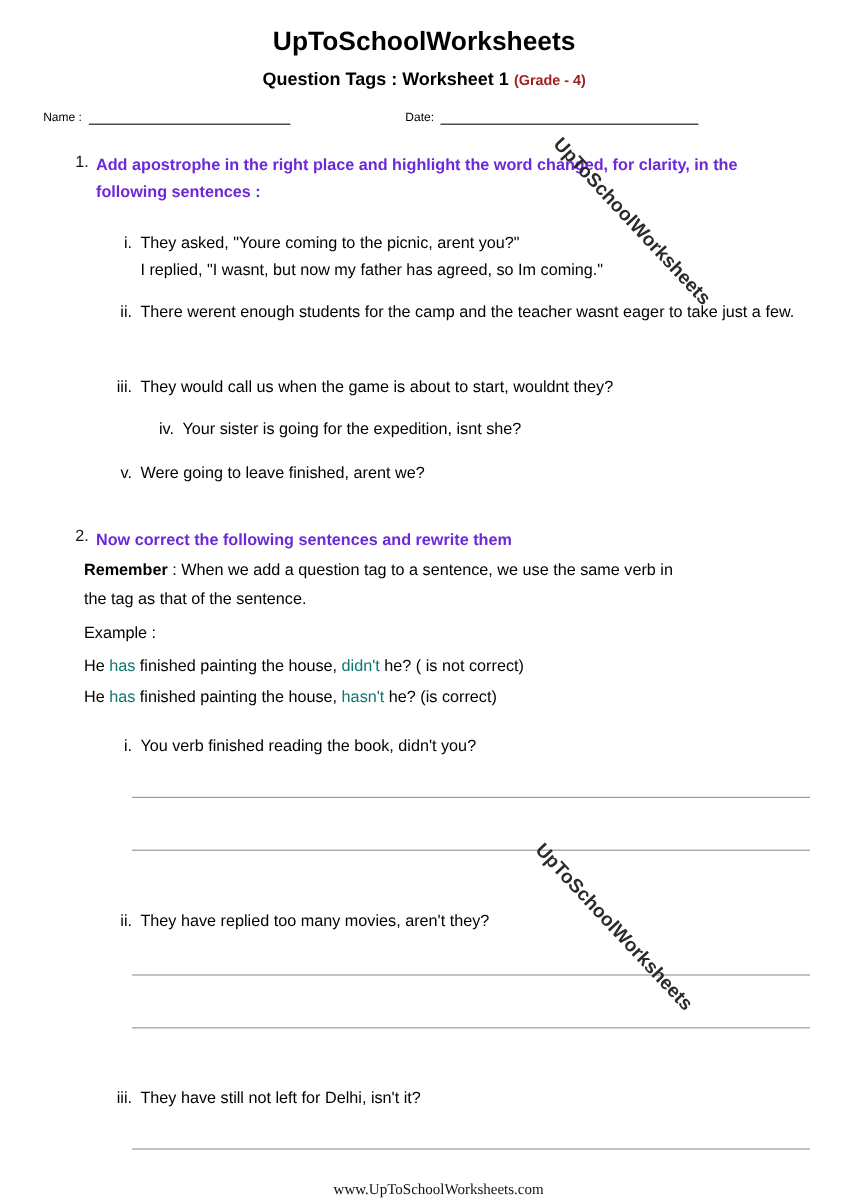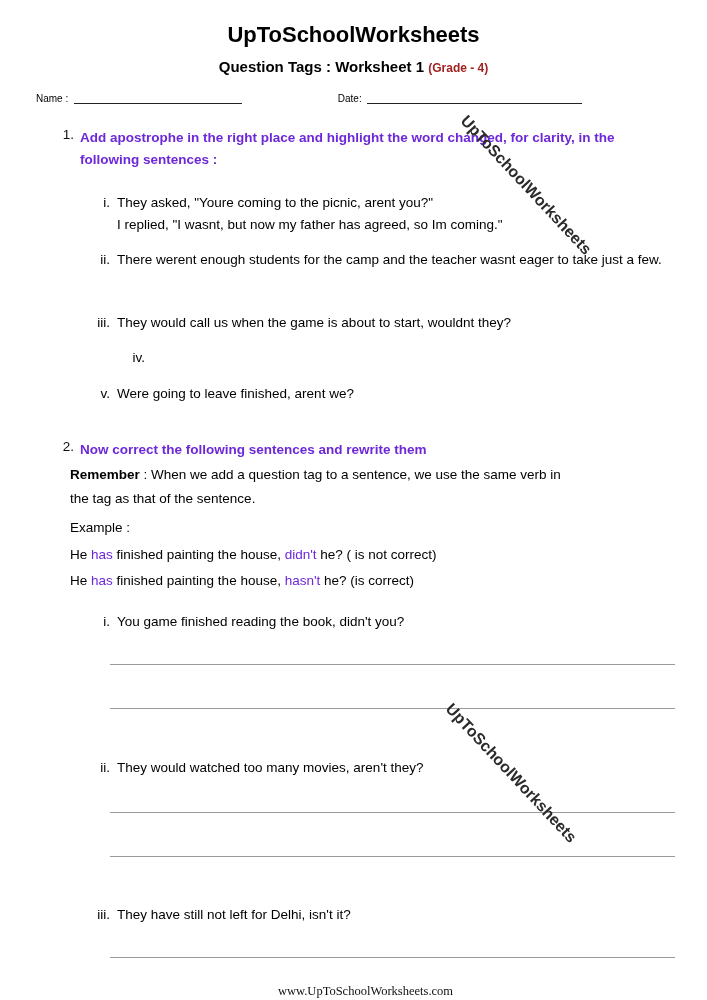--- a/index.html
+++ b/index.html
@@ -107,21 +107,21 @@
     text-align: right;
     padding-right: 7px;
   }
   .sub-text { max-width: 560px; }
 
   .plain-line {
     font-size: 13.5px;
     line-height: 1.75;
   }
   .bold { font-weight: bold; }
-  .pink { color: #6d28d9; }
+  .pink { color: #0f766e; }
 
   .answer-line {
     position: absolute;
     left: 110px;
     width: 565px;
     border-bottom: 1.1px solid #9a9a9a;
     height: 0;
   }
   .footer-url {
     position: absolute;
@@ -197,20 +197,21 @@
   <div class="q-block" style="top:312px;">
     <div class="sub-item" style="padding-left:84px;">
       <span class="sub-num">iii.</span>
       <span class="sub-text">They would call us when the game is about to start, wouldnt they?</span>
     </div>
   </div>
 
   <div class="q-block" style="top:347px;margin-left:35px;">
     <div class="sub-item" style="padding-left:84px;">
       <span class="sub-num">iv.</span>
+      <span class="sub-text">Your sister is going for the expedition, isnt she?</span>
     </div>
   </div>
 
   <div class="q-block" style="top:383px;">
     <div class="sub-item" style="padding-left:84px;">
       <span class="sub-num">v.</span>
       <span class="sub-text">Were going to leave finished, arent we?</span>
     </div>
   </div>
 
@@ -240,30 +241,30 @@
 
   <div class="q-block" style="top:569px; padding-left:70px;">
     <div class="plain-line">
       <span>He </span><span class="pink">has</span><span> finished painting the house, </span><span class="pink">hasn't</span><span> he? (is correct)</span>
     </div>
   </div>
 
   <div class="q-block" style="top:611px;">
     <div class="sub-item" style="padding-left:84px;">
       <span class="sub-num">i.</span>
-      <span class="sub-text">You game finished reading the book, didn't you?</span>
+      <span class="sub-text">You verb finished reading the book, didn't you?</span>
     </div>
   </div>
   <div class="answer-line" style="top:664px;"></div>
   <div class="answer-line" style="top:708px;"></div>
 
   <div class="q-block" style="top:757px;">
     <div class="sub-item" style="padding-left:84px;">
       <span class="sub-num">ii.</span>
-      <span class="sub-text">They would watched too many movies, aren't they?</span>
+      <span class="sub-text">They have replied too many movies, aren't they?</span>
     </div>
   </div>
   <div class="answer-line" style="top:812px;"></div>
   <div class="answer-line" style="top:856px;"></div>
 
   <div class="q-block" style="top:904px;">
     <div class="sub-item" style="padding-left:84px;">
       <span class="sub-num">iii.</span>
       <span class="sub-text">They have still not left for Delhi, isn't it?</span>
     </div>

